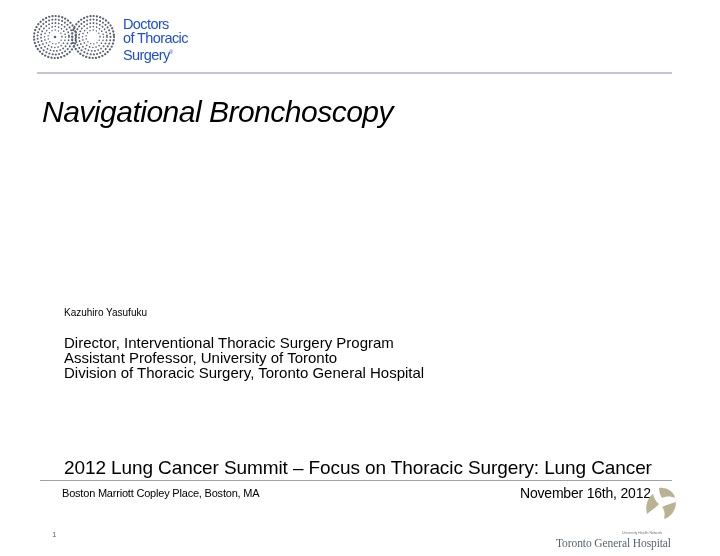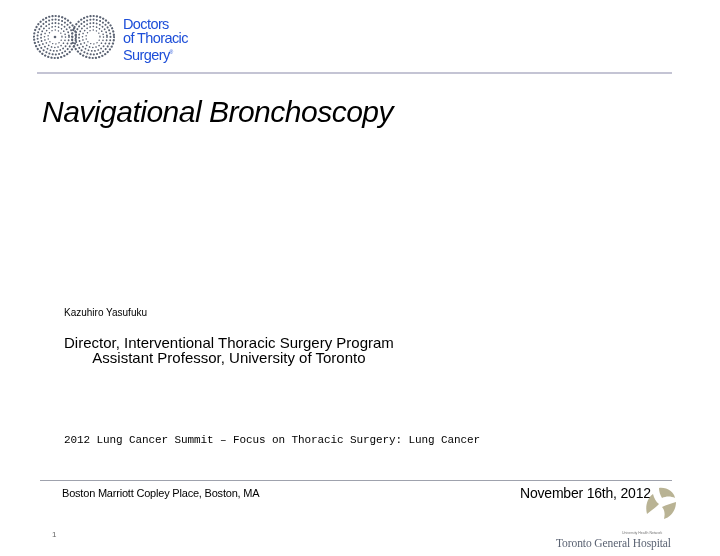--- a/index.html
+++ b/index.html
@@ -12,22 +12,22 @@
     .logo-text {
       left: 123px; top: 17px; font-size: 14.5px; line-height: 14px; color: #1d4ed8;
       letter-spacing: -0.6px;
     }
     .logo-text div { white-space: nowrap; }
     .logo-text sup { font-size: 5px; vertical-align: 6px; }
     .rule-top { left: 37px; top: 72px; width: 635px; height: 2px; background: #c4c4d4; }
     .title { left: 42px; top: 94px; font-size: 30px; line-height: 36px; letter-spacing: -0.5px; white-space: nowrap; font-style: italic; }
     .author { left: 64px; top: 304px; font-size: 10px; line-height: 17px; white-space: nowrap; }
     .affil { left: 64px; top: 335px; font-size: 15px; line-height: 15px; }
-    .affil div { white-space: nowrap; text-align: center; }
-    .event { left: 64px; top: 431px; font-size: 11px; line-height: 18px; white-space: nowrap; letter-spacing: -0.1px; font-family: Liberation Mono, monospace; }
+    .affil div { white-space: nowrap; }
+    .event { left: 64px; top: 459px; font-size: 19px; line-height: 18px; white-space: nowrap; letter-spacing: -0.1px; }
     .rule-bottom { left: 40px; top: 480px; width: 632px; height: 1px; background: #9fa2ad; }
     .venue { left: 62px; top: 486px; font-size: 11px; line-height: 14px; white-space: nowrap; letter-spacing: -0.2px; }
     .date { left: 520px; top: 486px; font-size: 14px; line-height: 14px; white-space: nowrap; letter-spacing: -0.2px; }
     .hosp-mark { left: 645px; top: 486px; width: 32px; height: 34px; }
     .hosp-name {
       left: 556px; top: 518px; font-family: "Liberation Serif", serif; font-size: 11.5px;
       line-height: 13px; color: #5a6272; white-space: nowrap; letter-spacing: -0.1px; margin-top: 19px;
     }
     .hosp-sub { left: 622px; top: 531px; font-size: 3.5px; color: #777; white-space: nowrap; }
     .page-num { left: 52px; top: 530px; font-size: 8px; color: #666; }
@@ -65,20 +65,21 @@
 
 <div class="abs rule-top"></div>
 
 <div class="abs title">Navigational Bronchoscopy</div>
 
 <div class="abs author">Kazuhiro Yasufuku</div>
 
 <div class="abs affil">
   <div>Director, Interventional Thoracic Surgery Program</div>
   <div>Assistant Professor, University of Toronto</div>
+  <div>Division of Thoracic Surgery, Toronto General Hospital</div>
 </div>
 
 <div class="abs event">2012 Lung Cancer Summit – Focus on Thoracic Surgery: Lung Cancer</div>
 
 <div class="abs rule-bottom"></div>
 
 <div class="abs venue">Boston Marriott Copley Place, Boston, MA</div>
 <div class="abs date">November 16th, 2012</div>
 
 <div class="abs hosp-mark">

